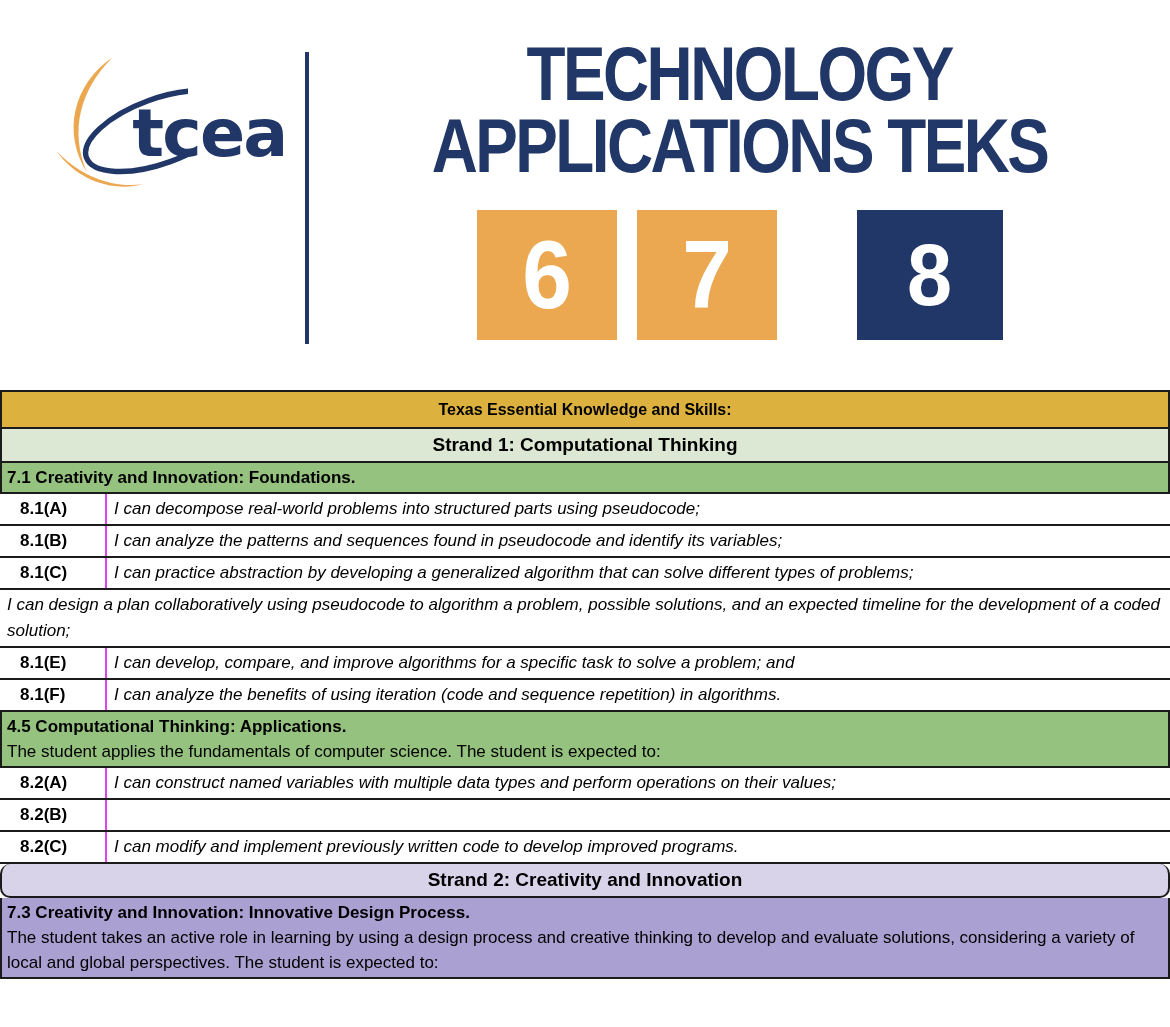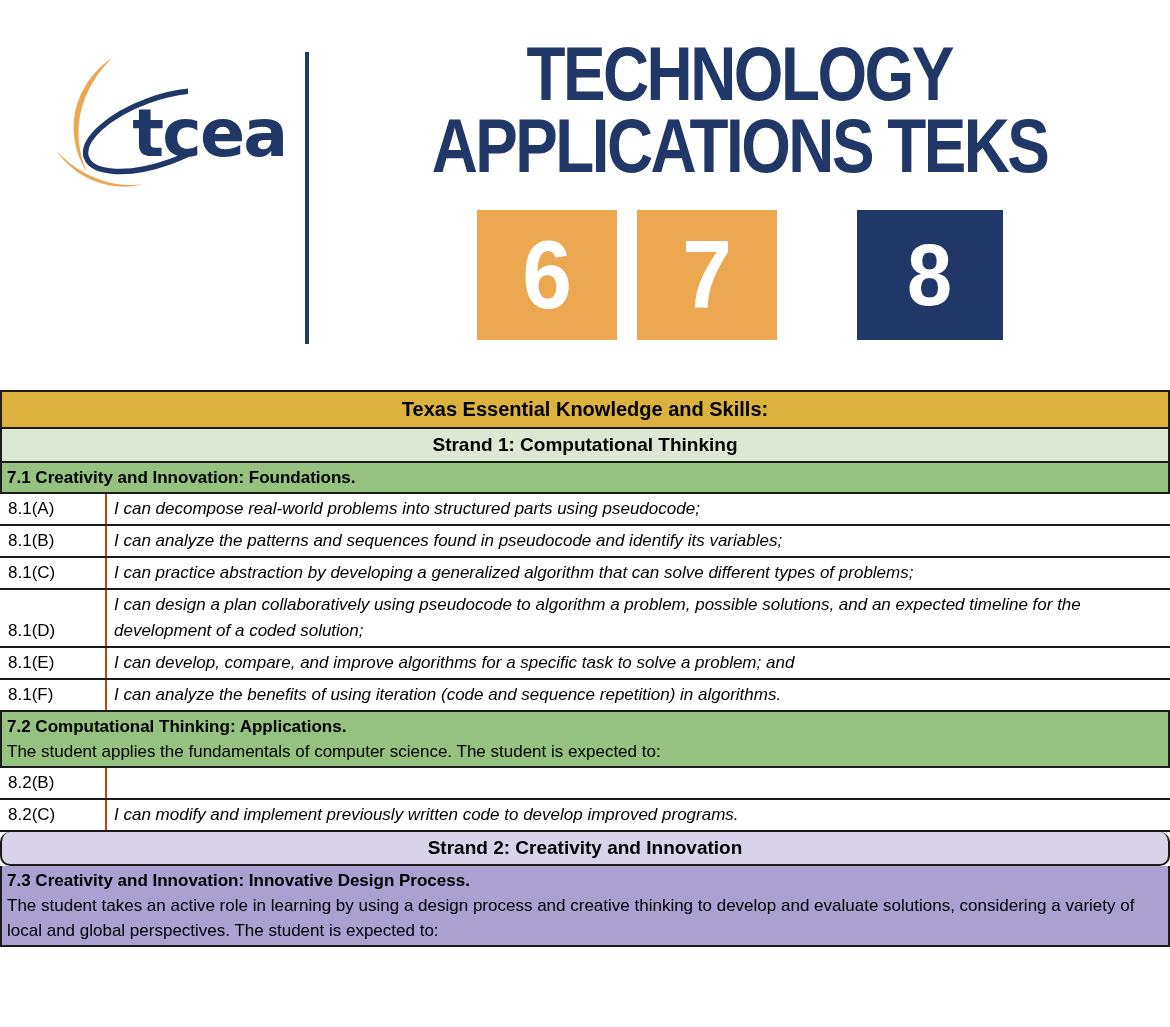--- a/index.html
+++ b/index.html
@@ -32,32 +32,32 @@
 
   
   .teks-table { width:1170px; border-top:2px solid var(--border,#1b1b1b); }
   .trow { display:flex; border-bottom:2px solid var(--border,#1b1b1b); box-sizing:border-box; font-size:17px; }
   .trow.table_title, .trow.strand, .trow.section {
     border-left:2px solid var(--border,#1b1b1b);
     border-right:2px solid var(--border,#1b1b1b);
   }
   .cell-full { flex:1; padding:2px 5px; }
   .trow.table_title { background:var(--gold,#DCB13E); }
-  .trow.table_title .cell-full { text-align:center; font-weight:bold; font-size:20px; line-height:35px; padding:0 5px; }
+  .trow.table_title .cell-full { text-align:center; font-weight:bold; font-size:16px; line-height:35px; padding:0 5px; }
   .trow.strand .cell-full { text-align:center; font-weight:bold; font-size:19px; line-height:30px; padding:1px 5px; }
   .trow.strand.green { background:var(--strand1_bg,#DCE8D4); }
   .trow.strand.purple { background:var(--strand2_bg,#D9D3EA);border-radius:10px; }
   .trow.section.green { background:var(--section_green_bg,#95C27E); }
   .trow.section.purple { background:var(--section_purple_bg,#ABA0D2); }
   .trow.section .cell-full { line-height:25px; padding:2px 5px; }
   .sec-title { font-weight:bold; }
   .code {
     flex:0 0 107px; width:107px; box-sizing:border-box;
-    border-right:2px solid #c2410c; padding:2px 8px;
-    display:flex; align-items:flex-end; line-height:26px;
+    border-right:2px solid #d946ef; padding:2px 20px;
+    display:flex; align-items:flex-end; line-height:26px;font-weight:bold;
   }
   .text { flex:1; padding:2px 7px; line-height:26px; display:flex; align-items:flex-end;font-style:italic; }
 </style>
 </head>
 <body>
 
 <div class="header">
   <div class="logo-wrap">
     <svg viewBox="0 0 280 152">
       <defs>
@@ -113,36 +113,39 @@
     </div>
     <div class="trow standard">
       <div class="code">8.1(B)</div>
       <div class="text">I can analyze the patterns and sequences found in pseudocode and identify its variables;</div>
     </div>
     <div class="trow standard">
       <div class="code">8.1(C)</div>
       <div class="text">I can practice abstraction by developing a generalized algorithm that can solve different types of problems;</div>
     </div>
     <div class="trow standard">
-      <div class="code">8.1(D)</div>
       <div class="text">I can design a plan collaboratively using pseudocode to algorithm a problem, possible solutions, and an expected timeline for the development of a coded solution;</div>
     </div>
     <div class="trow standard">
       <div class="code">8.1(E)</div>
       <div class="text">I can develop, compare, and improve algorithms for a specific task to solve a problem; and</div>
     </div>
     <div class="trow standard">
       <div class="code">8.1(F)</div>
       <div class="text">I can analyze the benefits of using iteration (code and sequence repetition) in algorithms.</div>
     </div>
     <div class="trow section green">
       <div class="cell-full">
-        <div class="sec-title">7.2 Computational Thinking: Applications.</div>
+        <div class="sec-title">4.5 Computational Thinking: Applications.</div>
         <div class="sec-body">The student applies the fundamentals of computer science. The student is expected to:</div>
       </div>
+    </div>
+    <div class="trow standard">
+      <div class="code">8.2(A)</div>
+      <div class="text">I can construct named variables with multiple data types and perform operations on their values;</div>
     </div>
     <div class="trow standard">
       <div class="code">8.2(B)</div>
     </div>
     <div class="trow standard">
       <div class="code">8.2(C)</div>
       <div class="text">I can modify and implement previously written code to develop improved programs.</div>
     </div>
     <div class="trow strand purple">
       <div class="cell-full">Strand 2: Creativity and Innovation</div>

